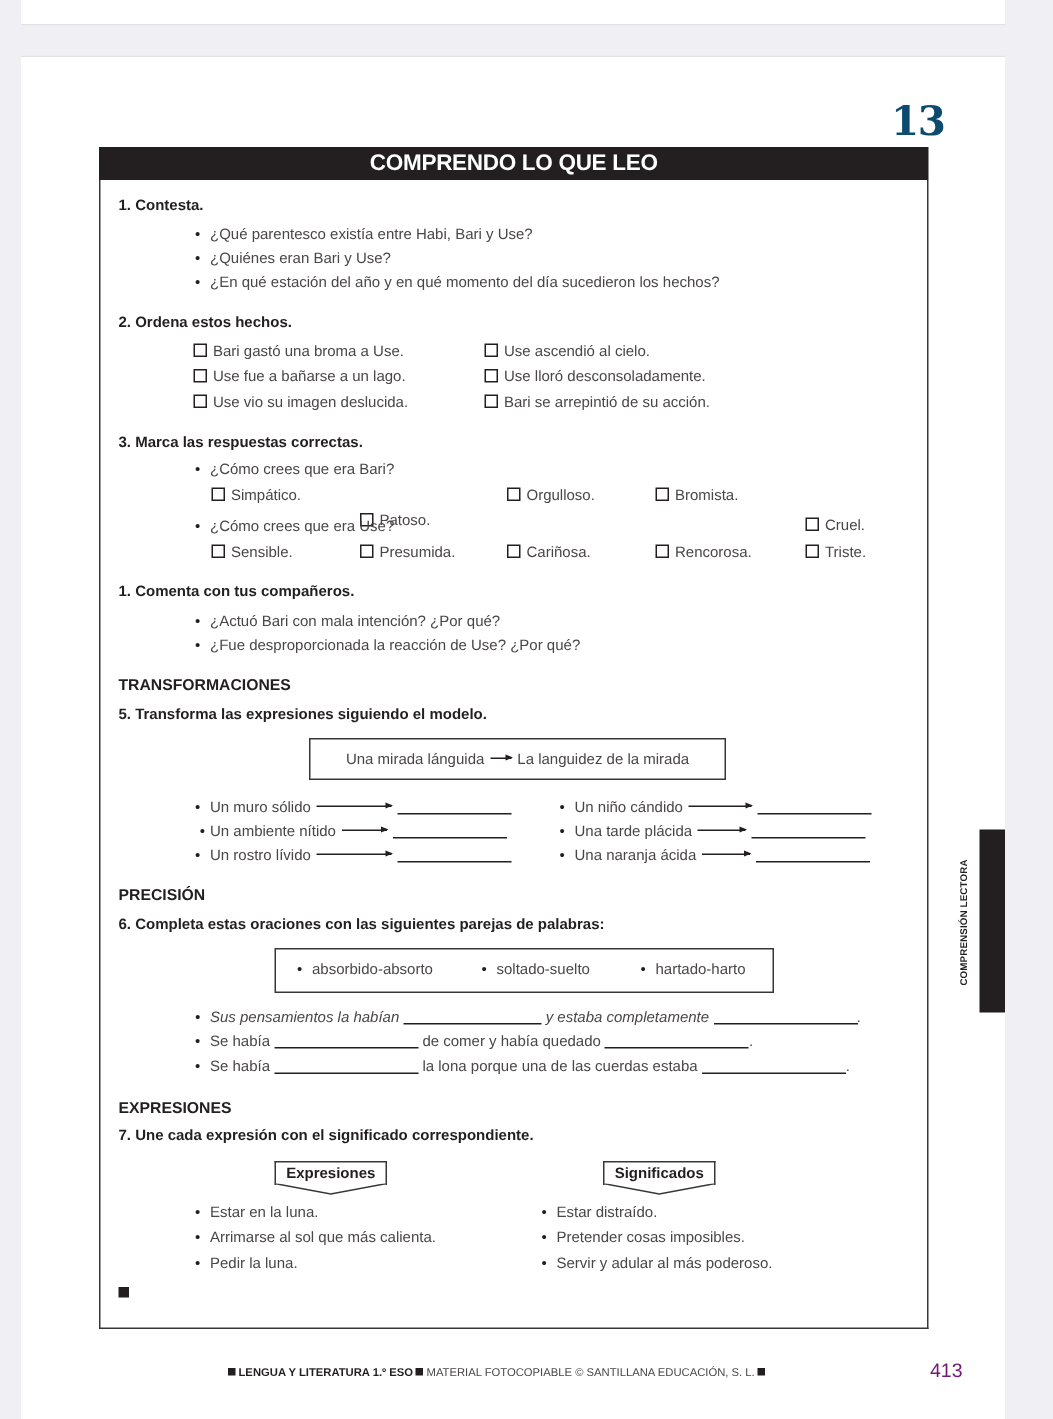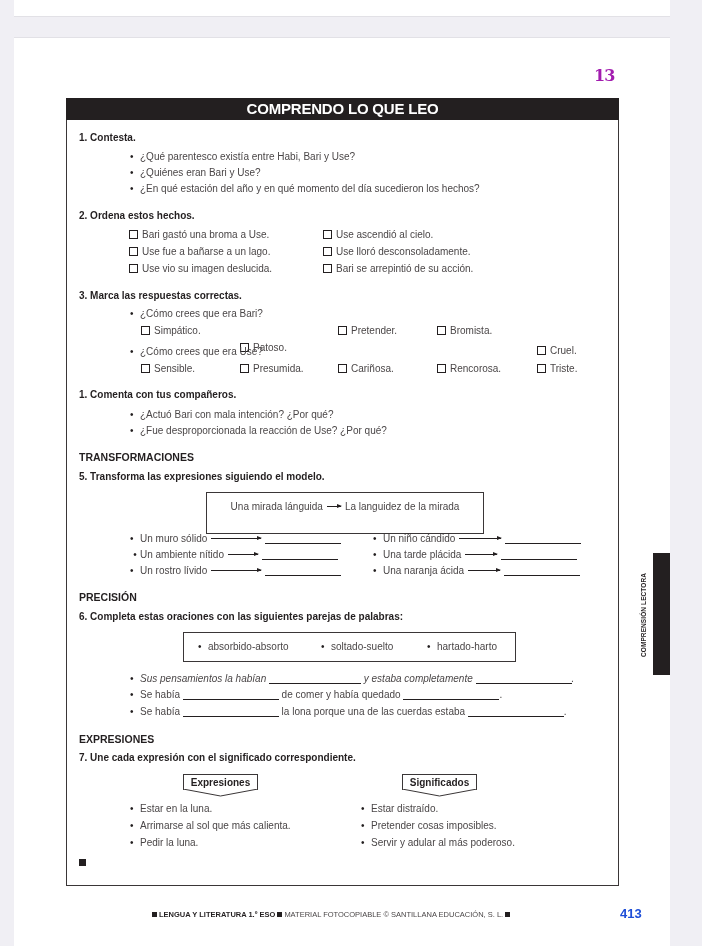--- a/index.html
+++ b/index.html
@@ -2,21 +2,21 @@
 <html><head>
 <meta charset="utf-8">
 <style>
   * { box-sizing: border-box; margin: 0; padding: 0; }
   html, body { width: 702px; height: 946px; overflow: hidden; }
   body { background: #f0eff4; font-family: "Liberation Sans", sans-serif; color: #231f20; position: relative; }
 
   .prev-page { position: absolute; left: 14px; top: 0; width: 656px; height: 17px; background: #ffffff; border-bottom: 1px solid #e2e1e6; }
   .page { position: absolute; left: 14px; top: 37px; width: 656px; height: 909px; background: #ffffff; border-top: 1px solid #e2e1e6; }
 
-  .unit-num { position: absolute; left: 594px; top: 66px; font-family: "DejaVu Serif", serif; font-weight: bold; font-size: 16px; color: #a21caf; letter-spacing: -1px; }
+  .unit-num { position: absolute; left: 594px; top: 66px; font-family: "DejaVu Serif", serif; font-weight: bold; font-size: 27px; color: #0c4a6e; letter-spacing: -1px; }
 
   .banner { position: absolute; left: 66px; top: 98px; width: 553px; height: 22px; background: #231f20; color: #fff; text-align: center; font-weight: bold; font-size: 15px; line-height: 22px; font-family: "Liberation Sans", sans-serif; letter-spacing: -0.2px; }
   .frame { position: absolute; left: 66px; top: 120px; width: 553px; height: 766px; border: 1.5px solid #3a3637; border-top: none; }
 
   .ab { position: absolute; white-space: nowrap; font-size: 10px; line-height: 12px; color: #4a4647; }
   .q { font-weight: bold; color: #231f20; font-size: 10px; }
   .sec { font-weight: bold; color: #231f20; font-size: 10.5px; }
   .bul::before { content: "•"; display: inline-block; width: 10px; color: #231f20; }
   .cb { display: inline-block; width: 9px; height: 9px; border: 1px solid #231f20; vertical-align: -1px; margin-right: 4px; }
 
@@ -27,21 +27,21 @@
 
   .tag { position: absolute; border: 1px solid #3a3637; border-bottom: none; font-weight: bold; font-size: 10px; color: #231f20; text-align: center; height: 16px; line-height: 15px; background: #fff; }
 
   .side-tab { position: absolute; left: 653px; top: 553px; width: 17px; height: 122px; background: #231f20; }
   .side-label { position: absolute; left: 636px; top: 555px; width: 14px; height: 120px; }
   .side-label span { position: absolute; left: 50%; top: 50%; transform: translate(-50%,-50%) rotate(-90deg); font-size: 6.5px; font-weight: bold; white-space: nowrap; color: #231f20; letter-spacing: 0.1px; }
 
   .footer { position: absolute; left: 150px; top: 910px; font-size: 7.5px; white-space: nowrap; color: #4a4647; }
   .footer b { color: #231f20; }
   .sq { display: inline-block; width: 5px; height: 5px; background: #231f20; vertical-align: 0px; margin: 0 2px; }
-  .page-num { position: absolute; left: 620px; top: 906px; font-weight: bold; font-size: 13px; color: #1d4ed8; }
+  .page-num { position: absolute; left: 620px; top: 906px; font-weight: normal; font-size: 13px; color: #701a75; }
 </style>
 </head>
 <body>
 
 <div class="prev-page"></div>
 <div class="page"></div>
 
 <div class="unit-num">13</div>
 <div class="banner">COMPRENDO LO QUE LEO</div>
 <div class="frame"></div>
@@ -56,37 +56,37 @@
 <div class="ab" style="left:129px;top:246px;"><span class="cb"></span><span>Use fue a bañarse a un lago.</span></div>
 <div class="ab" style="left:129px;top:263px;"><span class="cb"></span><span>Use vio su imagen deslucida.</span></div>
 <div class="ab" style="left:323px;top:229px;"><span class="cb"></span><span>Use ascendió al cielo.</span></div>
 <div class="ab" style="left:323px;top:246px;"><span class="cb"></span><span>Use lloró desconsoladamente.</span></div>
 <div class="ab" style="left:323px;top:263px;text-align:center;"><span class="cb"></span><span>Bari se arrepintió de su acción.</span></div>
 
 <div class="ab q" style="left:79px;top:290px;">3. Marca las respuestas correctas.</div>
 <div class="ab bul" style="left:130px;top:308px;"><span>¿Cómo crees que era Bari?</span></div>
 <div class="ab" style="left:141px;top:325px;"><span class="cb"></span><span>Simpático.</span></div>
 <div class="ab" style="left:240px;top:342px;"><span class="cb"></span><span>Patoso.</span></div>
-<div class="ab" style="left:338px;top:325px;"><span class="cb"></span><span>Pretender.</span></div>
+<div class="ab" style="left:338px;top:325px;"><span class="cb"></span><span>Orgulloso.</span></div>
 <div class="ab" style="left:437px;top:325px;"><span class="cb"></span><span>Bromista.</span></div>
 <div class="ab" style="left:537px;top:325px;margin-top:20px;"><span class="cb"></span><span>Cruel.</span></div>
 <div class="ab bul" style="left:130px;top:346px;"><span>¿Cómo crees que era Use?</span></div>
 <div class="ab" style="left:141px;top:363px;"><span class="cb"></span><span>Sensible.</span></div>
 <div class="ab" style="left:240px;top:363px;"><span class="cb"></span><span>Presumida.</span></div>
 <div class="ab" style="left:338px;top:363px;"><span class="cb"></span><span>Cariñosa.</span></div>
 <div class="ab" style="left:437px;top:363px;"><span class="cb"></span><span>Rencorosa.</span></div>
 <div class="ab" style="left:537px;top:363px;"><span class="cb"></span><span>Triste.</span></div>
 
 <div class="ab q" style="left:79px;top:389px;">1. Comenta con tus compañeros.</div>
 <div class="ab bul" style="left:130px;top:409px;"><span>¿Actuó Bari con mala intención? ¿Por qué?</span></div>
 <div class="ab bul" style="left:130px;top:425px;"><span>¿Fue desproporcionada la reacción de Use? ¿Por qué?</span></div>
 
 <div class="ab sec" style="left:79px;top:451px;">TRANSFORMACIONES</div>
 <div class="ab q" style="left:79px;top:471px;">5. Transforma las expresiones siguiendo el modelo.</div>
-<div class="box" style="left:206px;top:492px;width:278px;height:42px;line-height:28px;text-align:center;">
+<div class="box" style="left:206px;top:492px;width:278px;height:28px;line-height:28px;text-align:center;">
   <span>Una mirada lánguida</span><span class="arrow" style="width:14px;"></span><span>La languidez de la mirada</span>
 </div>
 <div class="ab bul" style="left:130px;top:533px;"><span>Un muro sólido</span><span class="arrow" style="width:50px;"></span><span class="blank" style="width:76px;"></span></div>
 <div class="ab bul" style="left:130px;top:549px;text-align:center;"><span>Un ambiente nítido</span><span class="arrow" style="width:30px;"></span><span class="blank" style="width:76px;"></span></div>
 <div class="ab bul" style="left:130px;top:565px;"><span>Un rostro lívido</span><span class="arrow" style="width:50px;"></span><span class="blank" style="width:76px;"></span></div>
 <div class="ab bul" style="left:373px;top:533px;"><span>Un niño cándido</span><span class="arrow" style="width:42px;"></span><span class="blank" style="width:76px;"></span></div>
 <div class="ab bul" style="left:373px;top:549px;"><span>Una tarde plácida</span><span class="arrow" style="width:32px;"></span><span class="blank" style="width:76px;"></span></div>
 <div class="ab bul" style="left:373px;top:565px;"><span>Una naranja ácida</span><span class="arrow" style="width:32px;"></span><span class="blank" style="width:76px;"></span></div>
 
 <div class="ab sec" style="left:79px;top:591px;">PRECISIÓN</div>

